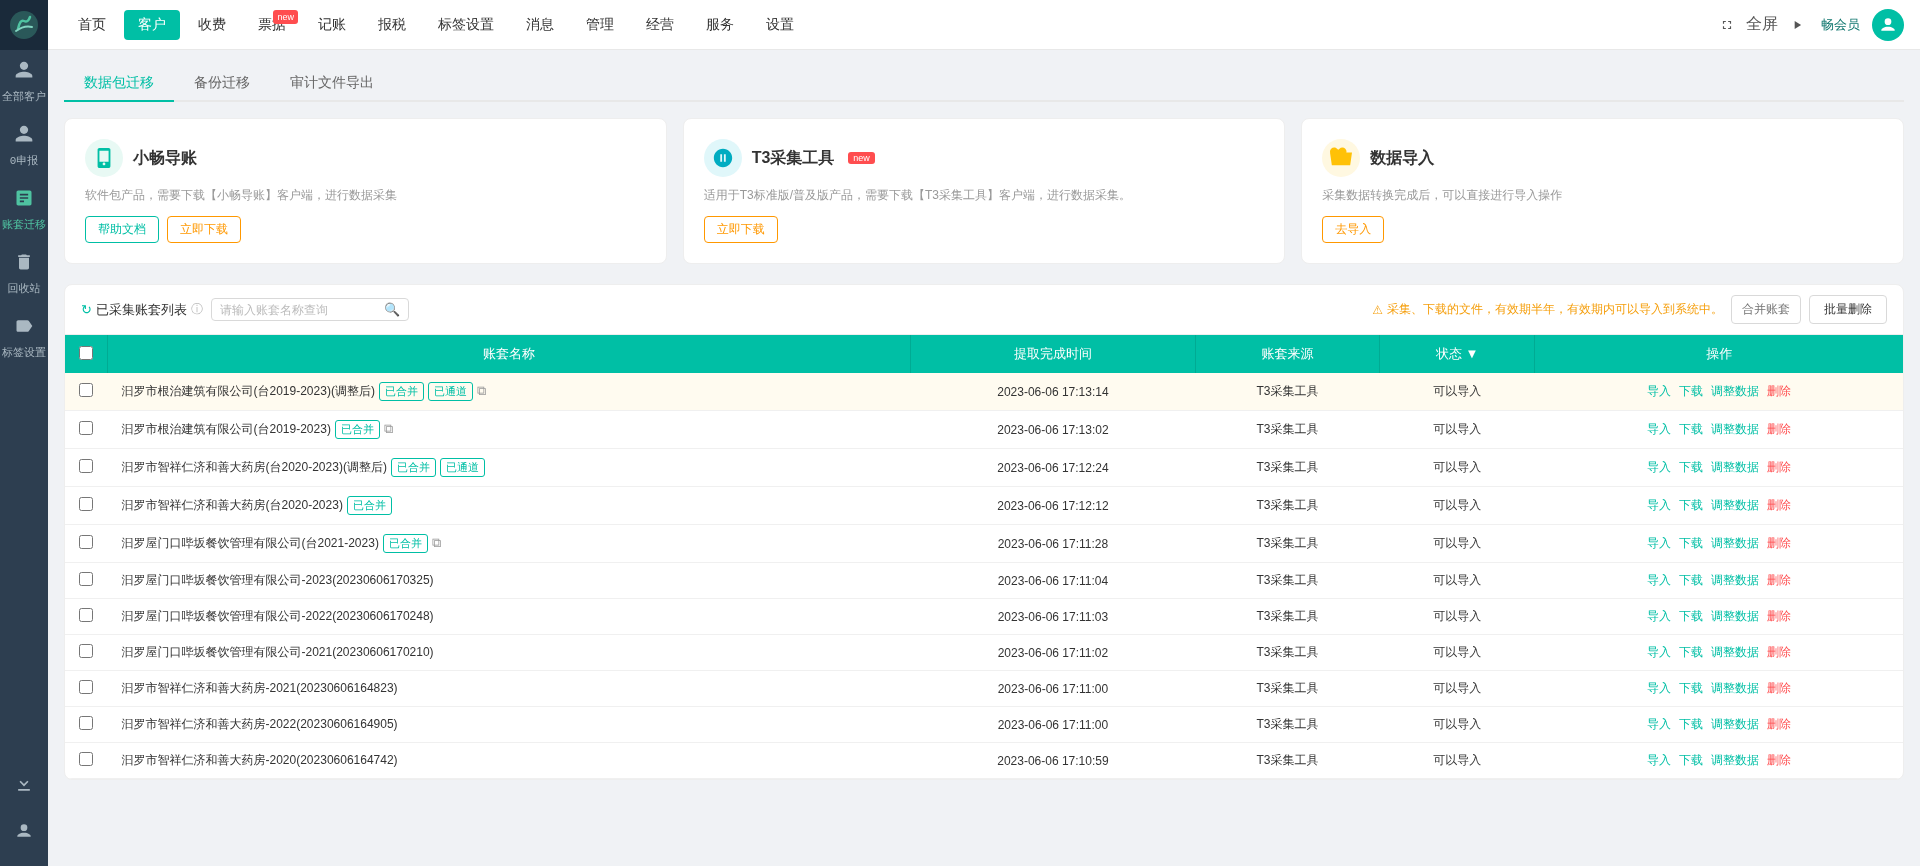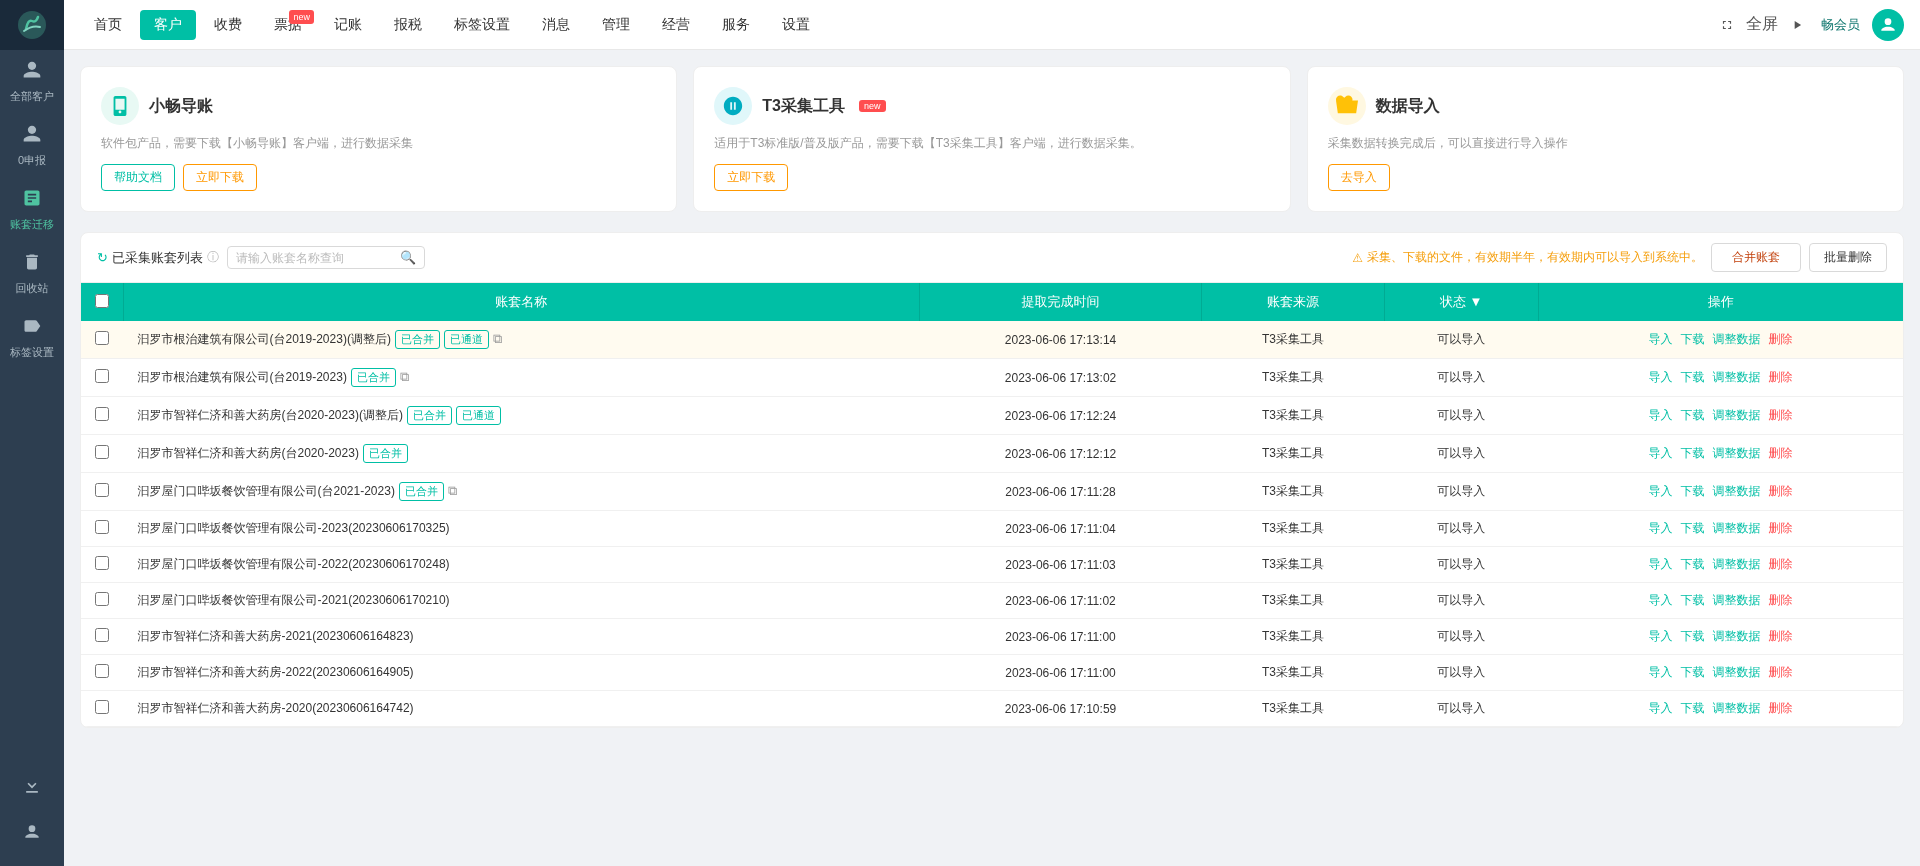--- a/index.html
+++ b/index.html
@@ -1,27 +1,28 @@
 <!DOCTYPE html>
 <html><head>
   <meta charset="utf-8">
   <style>
     * { box-sizing: border-box; margin: 0; padding: 0; }
     body { font-family: "Microsoft YaHei", "PingFang SC", sans-serif; font-size: 13px; background: #f0f2f5; color: #333; display: flex; height: 866px; overflow: hidden; }
 
     
     .sidebar {
-      width: 64px;
+      width: 48px;
       background: #2d3e50;
       display: flex;
       flex-direction: column;
       align-items: center;
       padding-top: 0;
       flex-shrink: 0;
       height: 866px;
+      font-family: Liberation Mono, monospace;
     }
     .sidebar-logo {
       width: 64px;
       height: 50px;
       background: #1a2a3a;
       display: flex; align-items: center; justify-content: center;
     }
     .sidebar-logo svg { width: 32px; height: 32px; }
     .sidebar-item {
       width: 64px;
@@ -214,27 +215,27 @@
       outline: none;
       font-size: 12px;
       width: 160px;
       color: #333;
     }
     .search-box input::placeholder { color: #bbb; }
     .section-label { font-size: 13px; color: #333; display: flex; align-items: center; gap: 4px; }
     .section-label .icon-reload { color: #00bfa5; cursor: pointer; }
     .tip-text { font-size: 12px; color: #f59e0b; display: flex; align-items: center; gap: 4px; }
     .btn-merge {
-      padding: 5px 20px;
+      padding: 5px 10px;
       background: #fff;
       border: 1px solid #d9d9d9;
       border-radius: 4px;
       cursor: pointer;
       font-size: 12px;
-      color: #c2410c;
+      color: #737373;
     }
     .btn-batch-delete {
       padding: 5px 14px;
       background: #fff;
       border: 1px solid #d9d9d9;
       border-radius: 4px;
       cursor: pointer;
       font-size: 12px;
       color: #333;
     }
@@ -398,20 +399,25 @@
         <svg width="20" height="20" viewBox="0 0 24 24" fill="white">
             <circle cx="12" cy="8" r="4"></circle>
             <path d="M12 14c-5 0-8 2.5-8 4v1h16v-1c0-1.5-3-4-8-4z"></path>
           </svg>
       </div>
     </div>
   </div>
 
   <div class="content">
 
+    <div class="tabs">
+      <div class="tab active">数据包迁移</div>
+      <div class="tab">备份迁移</div>
+      <div class="tab">审计文件导出</div>
+    </div>
 
     <div class="cards-row">
 
       <div class="card">
         <div class="card-header">
           <div class="card-icon green">
             <svg width="22" height="22" viewBox="0 0 24 24" fill="#00bfa5">
                 <path d="M17 1H7c-1.1 0-2 .9-2 2v18c0 1.1.9 2 2 2h10c1.1 0 2-.9 2-2V3c0-1.1-.9-2-2-2zm-5 19c-.83 0-1.5-.67-1.5-1.5S11.17 17 12 17s1.5.67 1.5 1.5S12.83 20 12 20zm5-4H7V4h10v12z"></path>
               </svg>
           </div>

